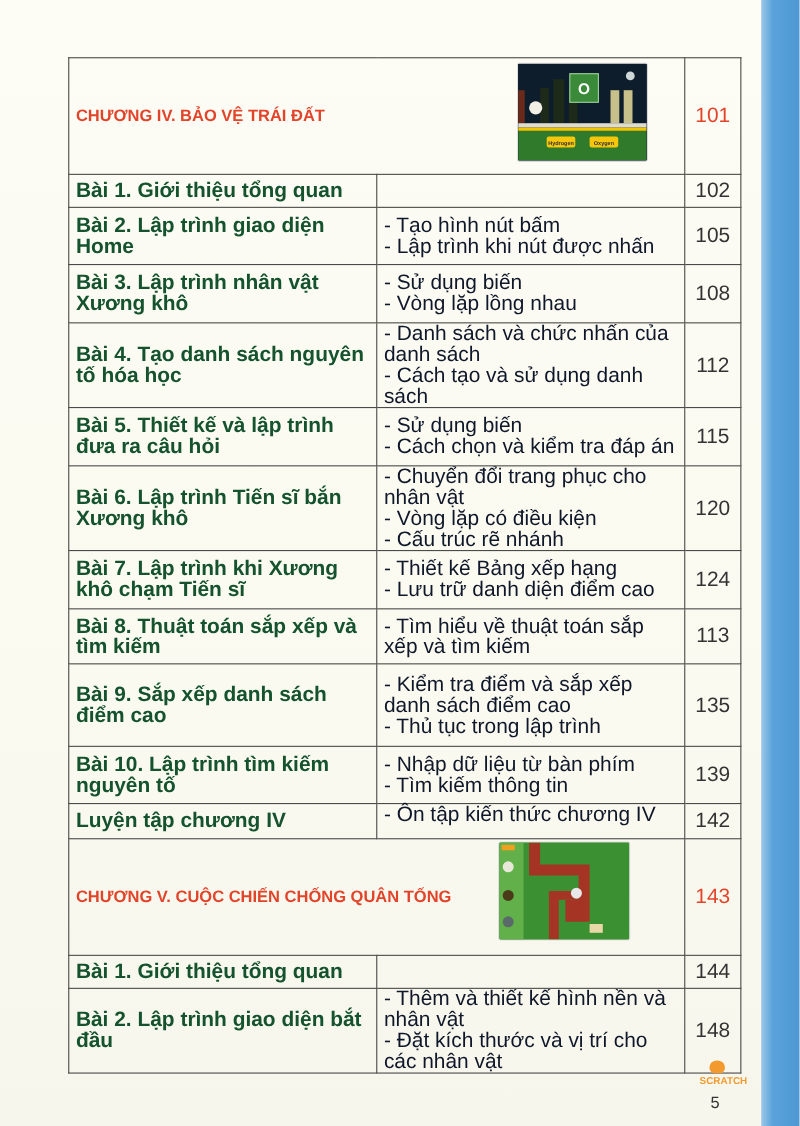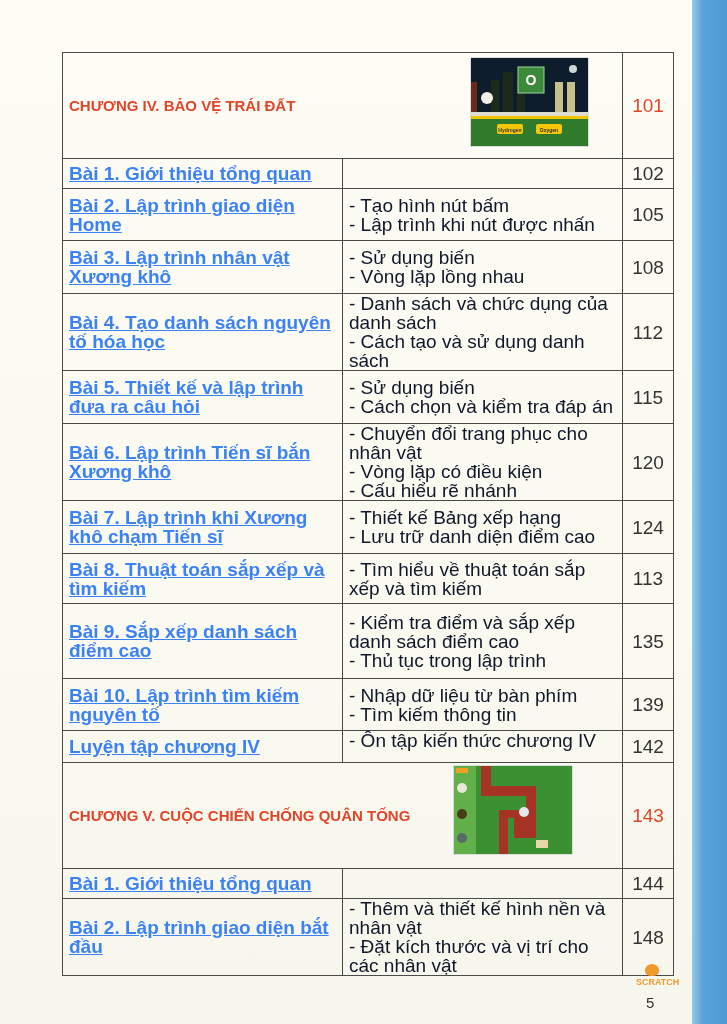--- a/index.html
+++ b/index.html
@@ -19,21 +19,21 @@
   }
   table.toc {
     position: absolute; left: 62px; top: 52px; width: 612px;
     border-collapse: collapse; table-layout: fixed;
   }
   table.toc td {
     border: 1.3px solid #4a4a48;
     vertical-align: middle; padding: 0 6px;
     font-size: 19px; line-height: 19px;
   }
-  td.c1 { width: 256px; font-weight: bold; color: #3b82f6; text-decoration: underline; }
+  td.c1 { width: 256px; font-weight: bold; color: #14532d; }
   td.c2 { width: 279px; font-size: 13px; color: #0f172a; line-height: 22px; padding: 2px 6px; }
   td.c3 { width: 38px; text-align: center; font-size: 14.5px; color: #333; padding: 0; }
   tr.chapter td.cch { color: #e2442a; font-weight: bold; font-size: 15px; position: relative; }
   tr.chapter td.c3 { color: #e2442a; }
   .thumb {
     position: absolute; border: 1px solid #ddd; border-radius: 2px; overflow: hidden;
   }
   .thumb1 { right: 33px; top: 4px; width: 117px; height: 88px; background: #0f2030; }
   .thumb2 { right: 49px; top: 2px; width: 118px; height: 88px; background: #3a8a2a; }
   .footer-logo {
@@ -106,41 +106,41 @@
     <td class="c2">
       <div>- Sử dụng biến</div>
       <div>- Vòng lặp lồng nhau</div>
     </td>
     <td class="c3">108</td>
   </tr>
 
   <tr style="height:53px">
     <td class="c1">Bài 4. Tạo danh sách nguyên tố hóa học</td>
     <td class="c2">
-      <div>- Danh sách và chức dụng của danh sách</div>
+      <div>- Danh sách và chức nhấn của danh sách</div>
       <div>- Cách tạo và sử dụng danh sách</div>
     </td>
     <td class="c3">112</td>
   </tr>
 
   <tr style="height:53px">
     <td class="c1">Bài 5. Thiết kế và lập trình đưa ra câu hỏi</td>
     <td class="c2">
       <div>- Sử dụng biến</div>
       <div>- Cách chọn và kiểm tra đáp án</div>
     </td>
     <td class="c3">115</td>
   </tr>
 
   <tr style="height:75px">
     <td class="c1">Bài 6. Lập trình Tiến sĩ bắn Xương khô</td>
     <td class="c2">
       <div>- Chuyển đổi trang phục cho nhân vật</div>
       <div>- Vòng lặp có điều kiện</div>
-      <div>- Cấu hiểu rẽ nhánh</div>
+      <div>- Cấu trúc rẽ nhánh</div>
     </td>
     <td class="c3">120</td>
   </tr>
 
   <tr style="height:53px">
     <td class="c1">Bài 7. Lập trình khi Xương khô chạm Tiến sĩ</td>
     <td class="c2">
       <div>- Thiết kế Bảng xếp hạng</div>
       <div>- Lưu trữ danh diện điểm cao</div>
     </td>

